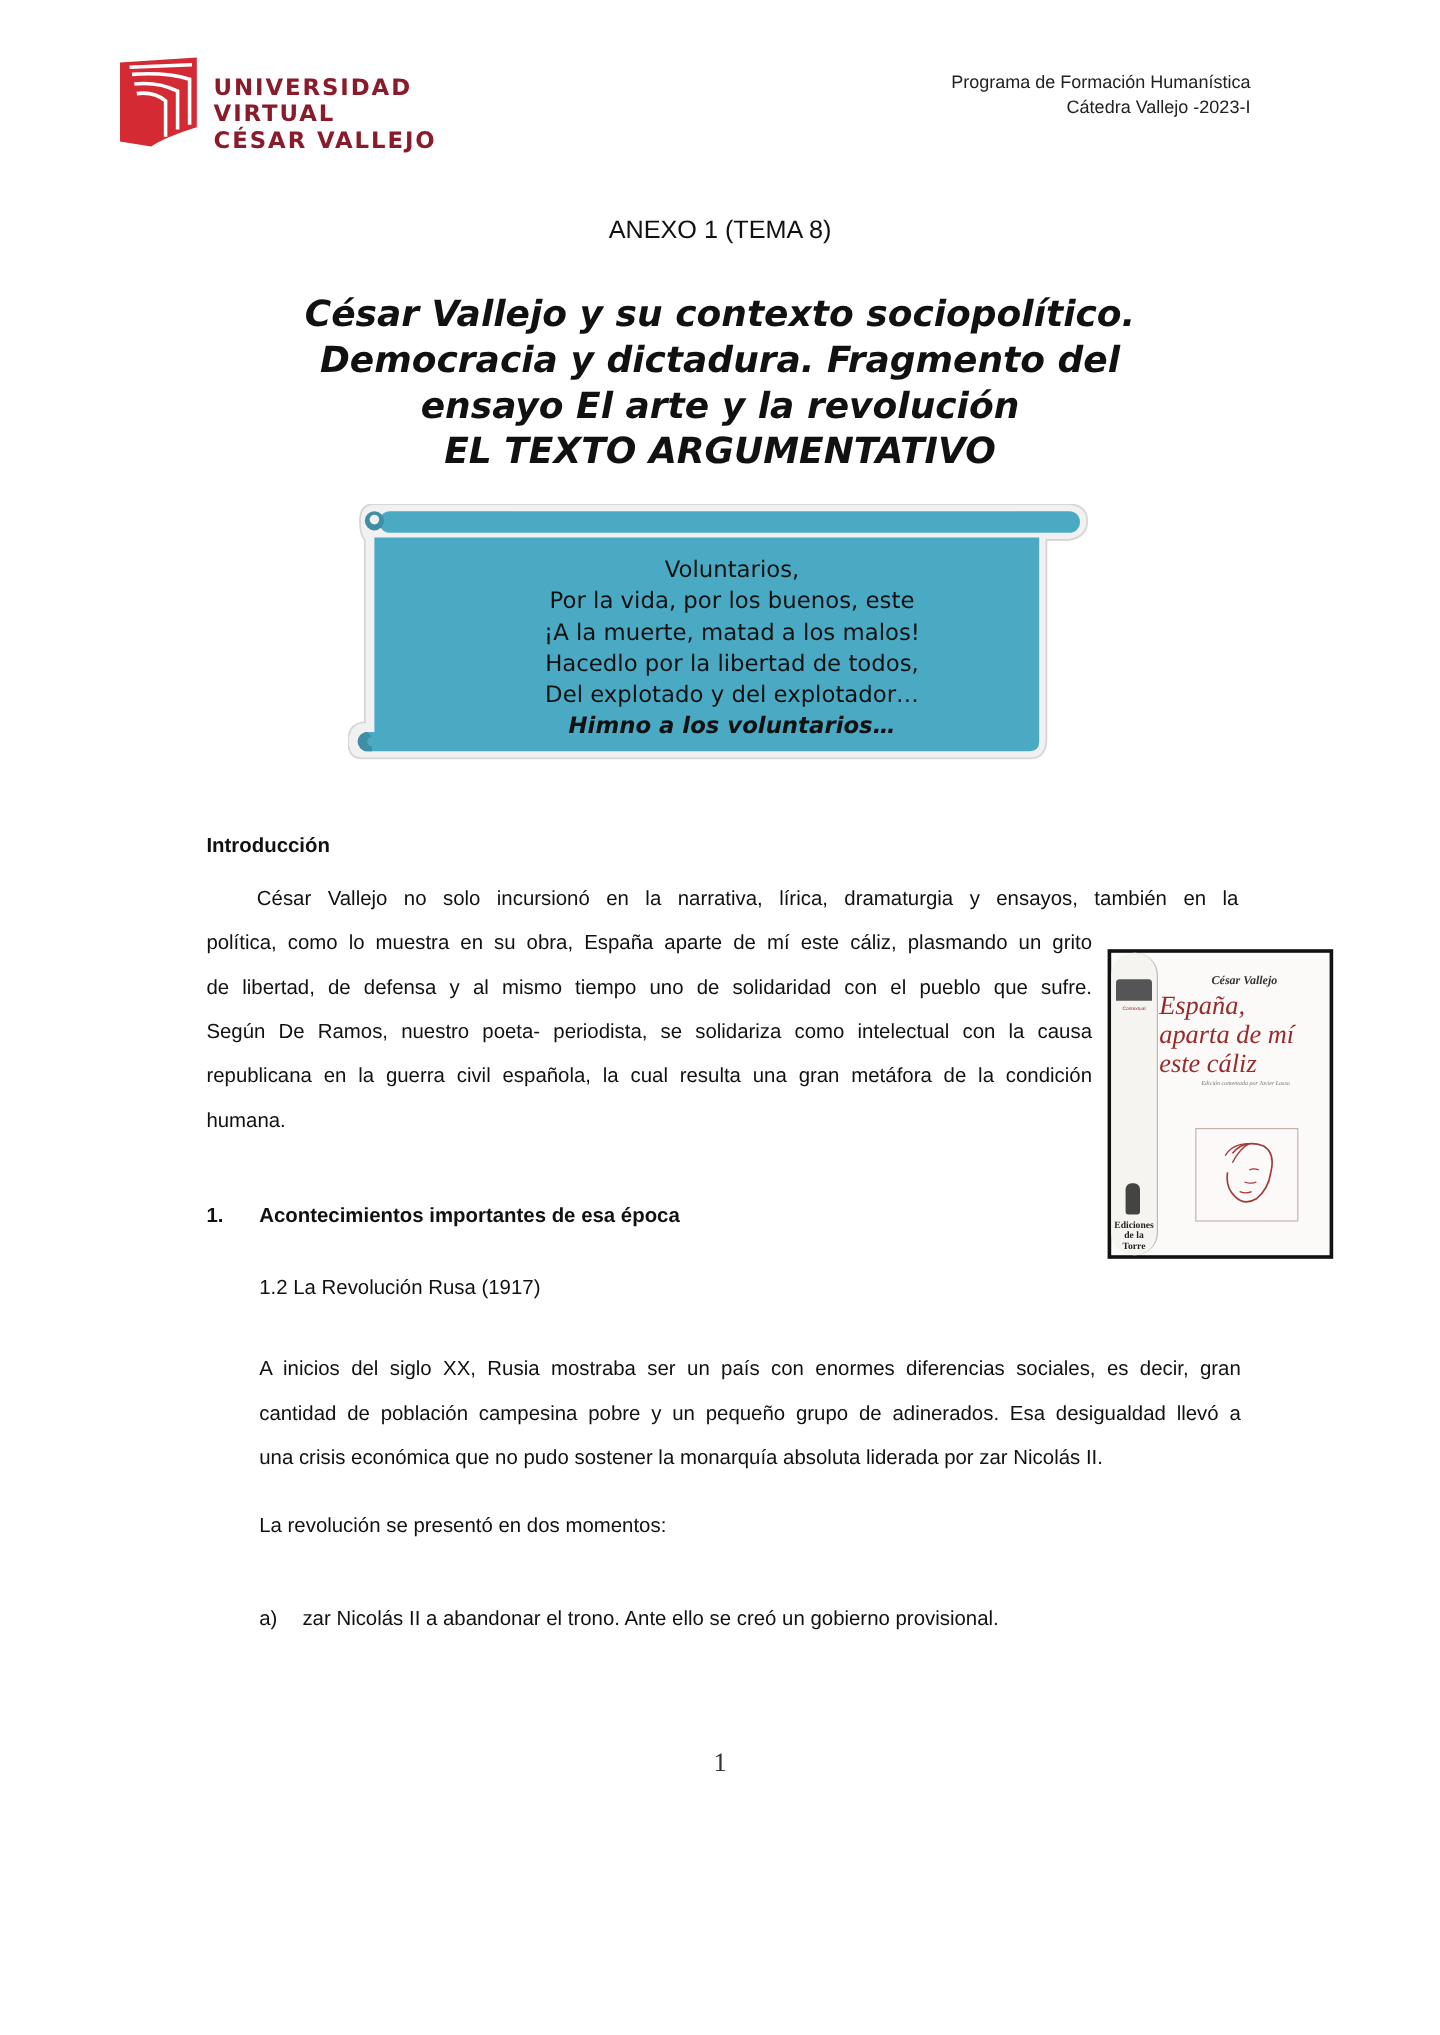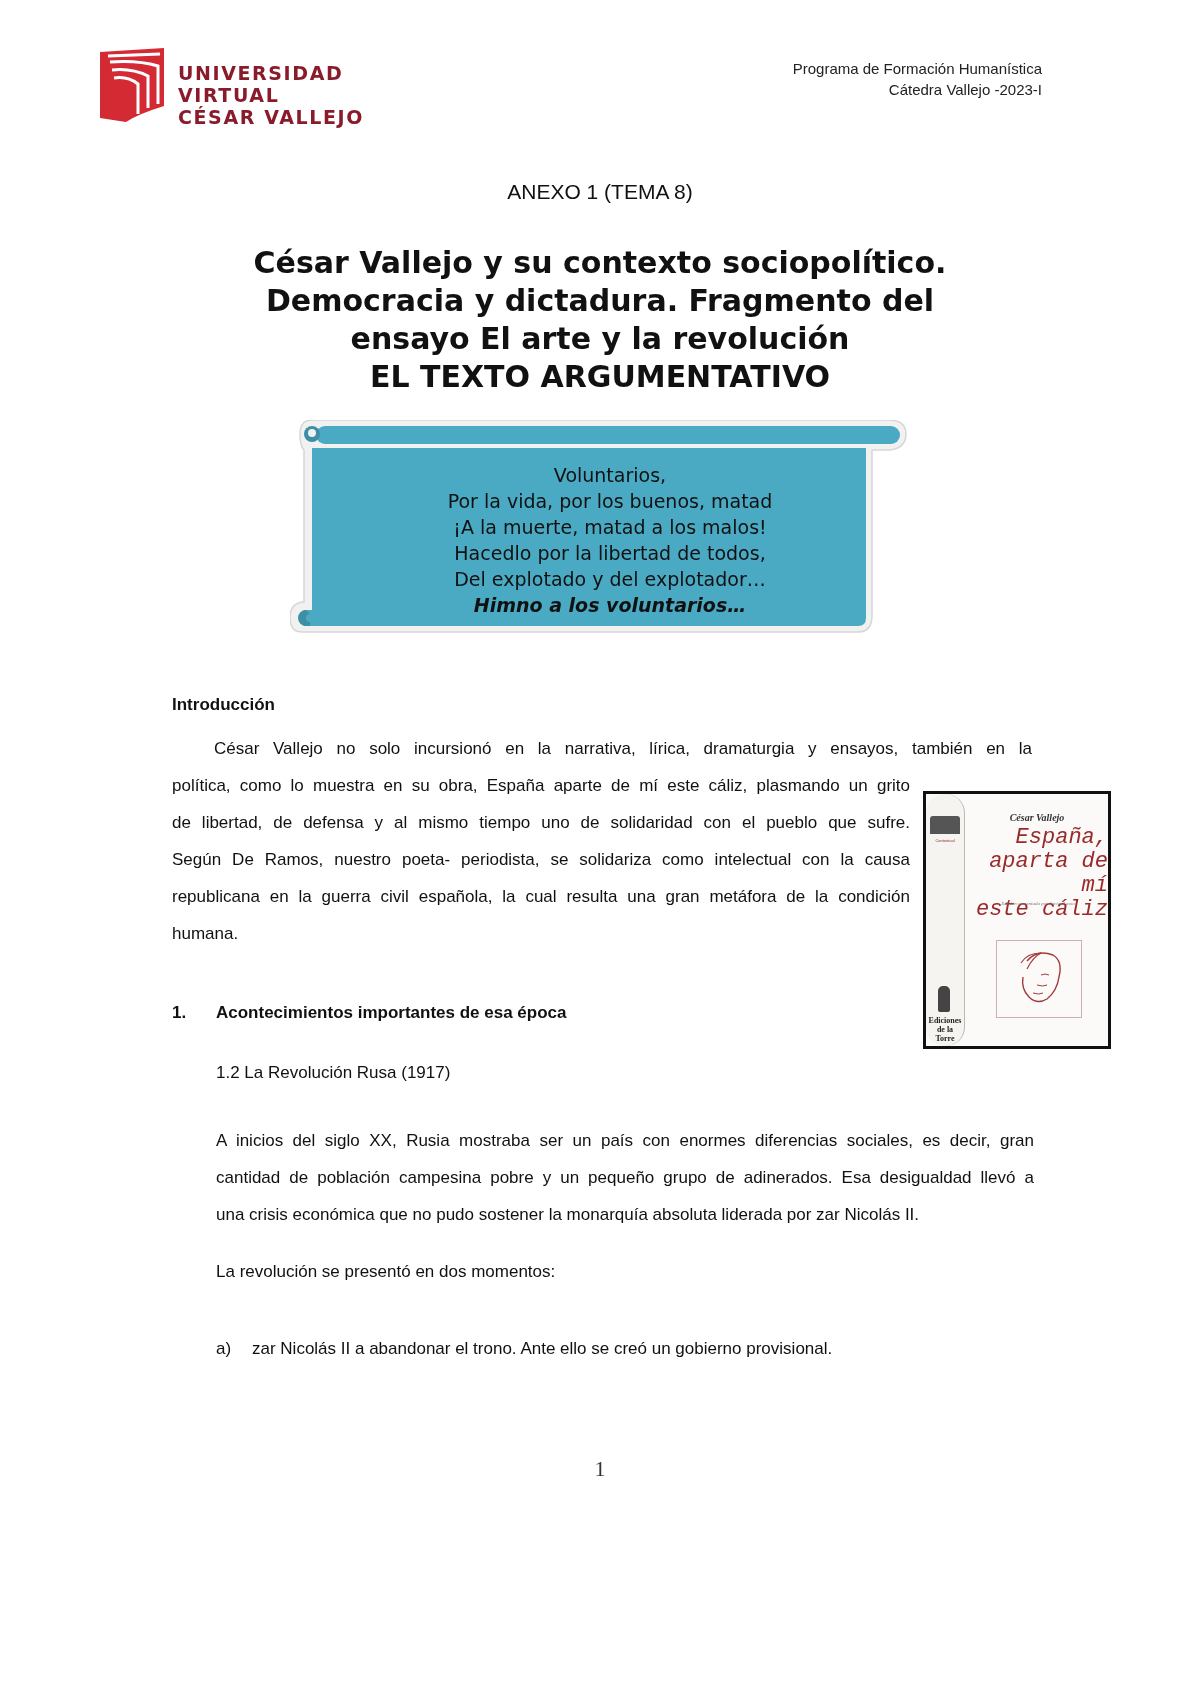--- a/index.html
+++ b/index.html
@@ -12,21 +12,21 @@
     
     .logo { left: 98px; top: 46px; width: 330px; height: 78px; }
     .logo-shield { position: absolute; left: 0; top: 0; width: 70px; height: 78px; }
     .logo-text { position: absolute; left: 80px; top: 16px; font-family: "DejaVu Sans", sans-serif; font-weight: bold; color: #8a1b2b; letter-spacing: 1.6px; line-height: 22px; }
     .logo-line1 { font-size: 19px; }
     .logo-line2 { font-size: 19px; }
     .header-right { right: 158px; top: 58px; text-align: right; font-family: "Liberation Sans", sans-serif; font-size: 15px; line-height: 21px; color: #222; }
 
     
     .annex { left: 0; width: 1200px; top: 180px; text-align: center; font-size: 21px; color: #111; }
-    .main-title { left: 0; width: 1200px; top: 244px; text-align: center; font-family: "DejaVu Sans", sans-serif; font-weight: bold; font-size: 30px; line-height: 38px; color: #111; }
+    .main-title { left: 0; width: 1200px; top: 244px; text-align: center; font-family: "DejaVu Sans", sans-serif; font-weight: bold; font-size: 30px; line-height: 38px; color: #111; font-style: italic; }
 
     
     .scroll { left: 290px; top: 420px; width: 620px; height: 218px; }
     .scroll svg { position: absolute; left: 0; top: 0; }
     .poem { position: absolute; left: 40px; top: 42px; width: 560px; text-align: center; font-family: "DejaVu Sans", sans-serif; font-size: 19px; line-height: 26px; color: #111; }
     .poem .sig { font-style: italic; font-weight: bold; }
 
     
     .body-text { font-family: "Liberation Sans", sans-serif; font-size: 17px; color: #111; }
     .intro-heading { left: 172px; top: 695px; font-weight: bold; }
@@ -53,21 +53,21 @@
     .page-num { left: 0; width: 1200px; top: 1456px; text-align: center; font-family: "Liberation Serif", serif; font-size: 22px; color: #333; }
 
     
     .book { left: 923px; top: 791px; width: 188px; height: 258px; border: 3px solid #111; background: #fbfaf8; box-sizing: border-box; }
     .book-spine { position: absolute; left: 0; top: 0; width: 38px; height: 100%; border-right: 1px solid #bdb8b2; background: #f6f4f1; border-radius: 19px; }
     .spine-emblem { position: absolute; left: 4px; top: 22px; width: 30px; height: 18px; background: #555; border-radius: 3px 3px 0 0; }
     .spine-label { position: absolute; left: 3px; top: 44px; width: 32px; font-size: 4px; color: #8b2a2a; text-align: center; }
     .spine-figure { position: absolute; left: 12px; top: 192px; width: 12px; height: 26px; background: #444; border-radius: 5px 5px 2px 2px; }
     .spine-pub { position: absolute; left: 1px; top: 222px; width: 36px; font-family: "Liberation Serif", serif; font-weight: bold; font-size: 8px; line-height: 9px; text-align: center; color: #222; }
     .book-author { position: absolute; left: 40px; top: 18px; width: 142px; text-align: center; font-family: "Liberation Serif", serif; font-style: italic; font-weight: bold; font-size: 10px; color: #333; }
-    .book-title { position: absolute; left: 40px; top: 32px; width: 142px; text-align: right; font-family: Liberation Mono, monospace; font-style: italic; font-size: 22px; line-height: 24px; color: #9a2a2a; }
+    .book-title { position: absolute; left: 40px; top: 32px; width: 142px; text-align: left; font-family: Liberation Serif, serif; font-style: italic; font-size: 22px; line-height: 24px; color: #9a2a2a; }
     .book-subtitle { position: absolute; left: 48px; top: 107px; width: 128px; text-align: center; font-family: "Liberation Serif", serif; font-style: italic; font-size: 5px; color: #777; }
     .book-portrait { position: absolute; left: 70px; top: 146px; width: 84px; height: 76px; border: 1px solid #c9b2ae; }
   </style>
 </head>
 <body>
 
 <div class="abs logo">
   <svg class="logo-shield" width="70" height="78" viewBox="0 0 70 78">
     <path d="M2 6 L66 2 L66 60 Q40 68 28 76 L2 72 Z" fill="#d42a34"></path>
     <path d="M10 10 L62 8" stroke="#fff" stroke-width="3" fill="none"></path>
@@ -103,21 +103,21 @@
 
     <path d="M22 28 H576 V198 Q576 206 568 206 H14 V190 L22 190 Z" fill="#4aaac4"></path>
 
     <circle cx="22" cy="14" r="8" fill="#3e8ea5"></circle>
     <circle cx="22" cy="13" r="4" fill="#f1f1f1"></circle>
 
     <path d="M16 190 A8 8 0 1 0 16 206 L20 206 L20 202 A4 4 0 1 1 20 194 Z" fill="#3e8ea5"></path>
   </svg>
   <div class="poem">
     <div>Voluntarios,</div>
-    <div>Por la vida, por los buenos, matad</div>
+    <div>Por la vida, por los buenos, este</div>
     <div>¡A la muerte, matad a los malos!</div>
     <div>Hacedlo por la libertad de todos,</div>
     <div>Del explotado y del explotador…</div>
     <div class="sig">Himno a los voluntarios…</div>
   </div>
 </div>
 
 <div class="abs body-text intro-heading">Introducción</div>
 <div class="abs body-text para1">
   <span class="line justify first">César Vallejo no solo incursionó en la narrativa, lírica, dramaturgia y ensayos, también en la</span>

